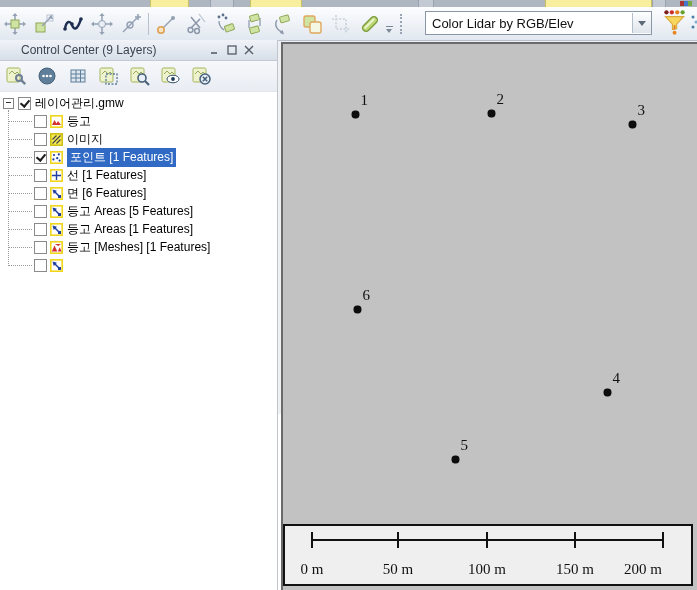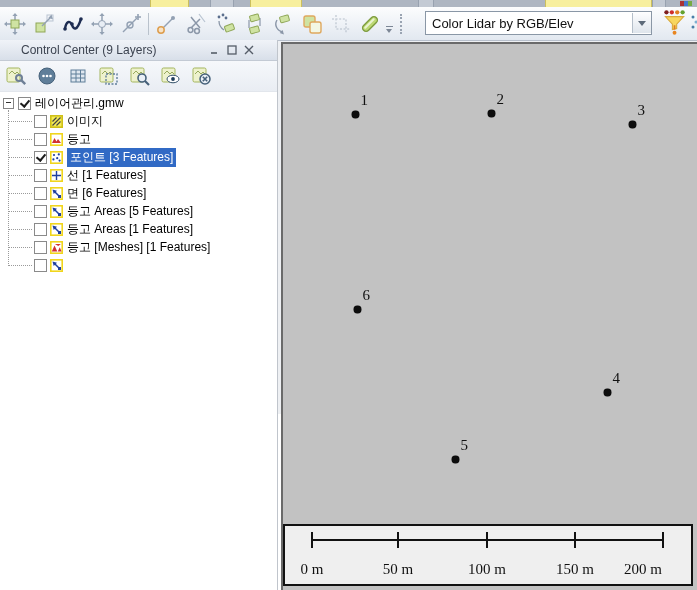--- a/index.html
+++ b/index.html
@@ -300,55 +300,55 @@
         <span class="expander"></span>
         <span class="cb checked root-cb"></span>
         <span class="tlabel root-label">레이어관리.gmw</span>
       </div>
 
       <div class="tree-row child">
         <span class="stub"></span>
         <span class="cb"></span>
         <span class="licon">
             <svg viewBox="0 0 13 13">
+              <rect x="0.8" y="0.8" width="11.4" height="11.4" fill="#fff" stroke="#f0d51c" stroke-width="1.6"></rect>
+              <path d="M2 10l2.5-5 2 3.5 1.5-2.5 3 4z" fill="#d23131"></path>
+            </svg>
+          </span>
+        <span class="tlabel">등고</span>
+      </div>
+
+      <div class="tree-row child">
+        <span class="stub"></span>
+        <span class="cb"></span>
+        <span class="licon">
+            <svg viewBox="0 0 13 13">
               <rect x="0.8" y="0.8" width="11.4" height="11.4" fill="#f5ec55" stroke="#cfc018" stroke-width="1.6"></rect>
               <path d="M2.5 10.5l8-8M2.5 6.5l4-4M6.5 10.5l4-4" stroke="#444" stroke-width="1.2" fill="none"></path>
             </svg>
           </span>
         <span class="tlabel">이미지</span>
-      </div>
-
-      <div class="tree-row child">
-        <span class="stub"></span>
-        <span class="cb"></span>
-        <span class="licon">
-            <svg viewBox="0 0 13 13">
-              <rect x="0.8" y="0.8" width="11.4" height="11.4" fill="#fff" stroke="#f0d51c" stroke-width="1.6"></rect>
-              <path d="M2 10l2.5-5 2 3.5 1.5-2.5 3 4z" fill="#d23131"></path>
-            </svg>
-          </span>
-        <span class="tlabel">등고</span>
       </div>
 
       <div class="tree-row child">
         <span class="stub"></span>
         <span class="cb checked"></span>
         <span class="licon">
             <svg viewBox="0 0 13 13">
               <rect x="0.8" y="0.8" width="11.4" height="11.4" fill="#fff" stroke="#f0d51c" stroke-width="1.6"></rect>
               <g fill="#1f3fa0">
                 <circle cx="4" cy="4" r="1.1"></circle>
                 <circle cx="8.8" cy="3.4" r="1.1"></circle>
                 <circle cx="3.4" cy="8.4" r="1.1"></circle>
                 <circle cx="7.2" cy="7.2" r="1.1"></circle>
                 <circle cx="9.6" cy="9.6" r="1.1"></circle>
               </g>
             </svg>
           </span>
-        <span class="tlabel sel">포인트 [3 Features]</span>
+        <span class="tlabel sel">포인트 [1 Features]</span>
       </div>
 
       <div class="tree-row child">
         <span class="stub"></span>
         <span class="cb"></span>
         <span class="licon">
             <svg viewBox="0 0 13 13">
               <rect x="0.8" y="0.8" width="11.4" height="11.4" fill="#fff" stroke="#f0d51c" stroke-width="1.6"></rect>
               <path d="M6.5 2v9M2 6.5h9" stroke="#1f3fa0" stroke-width="1.4"></path>
             </svg>

